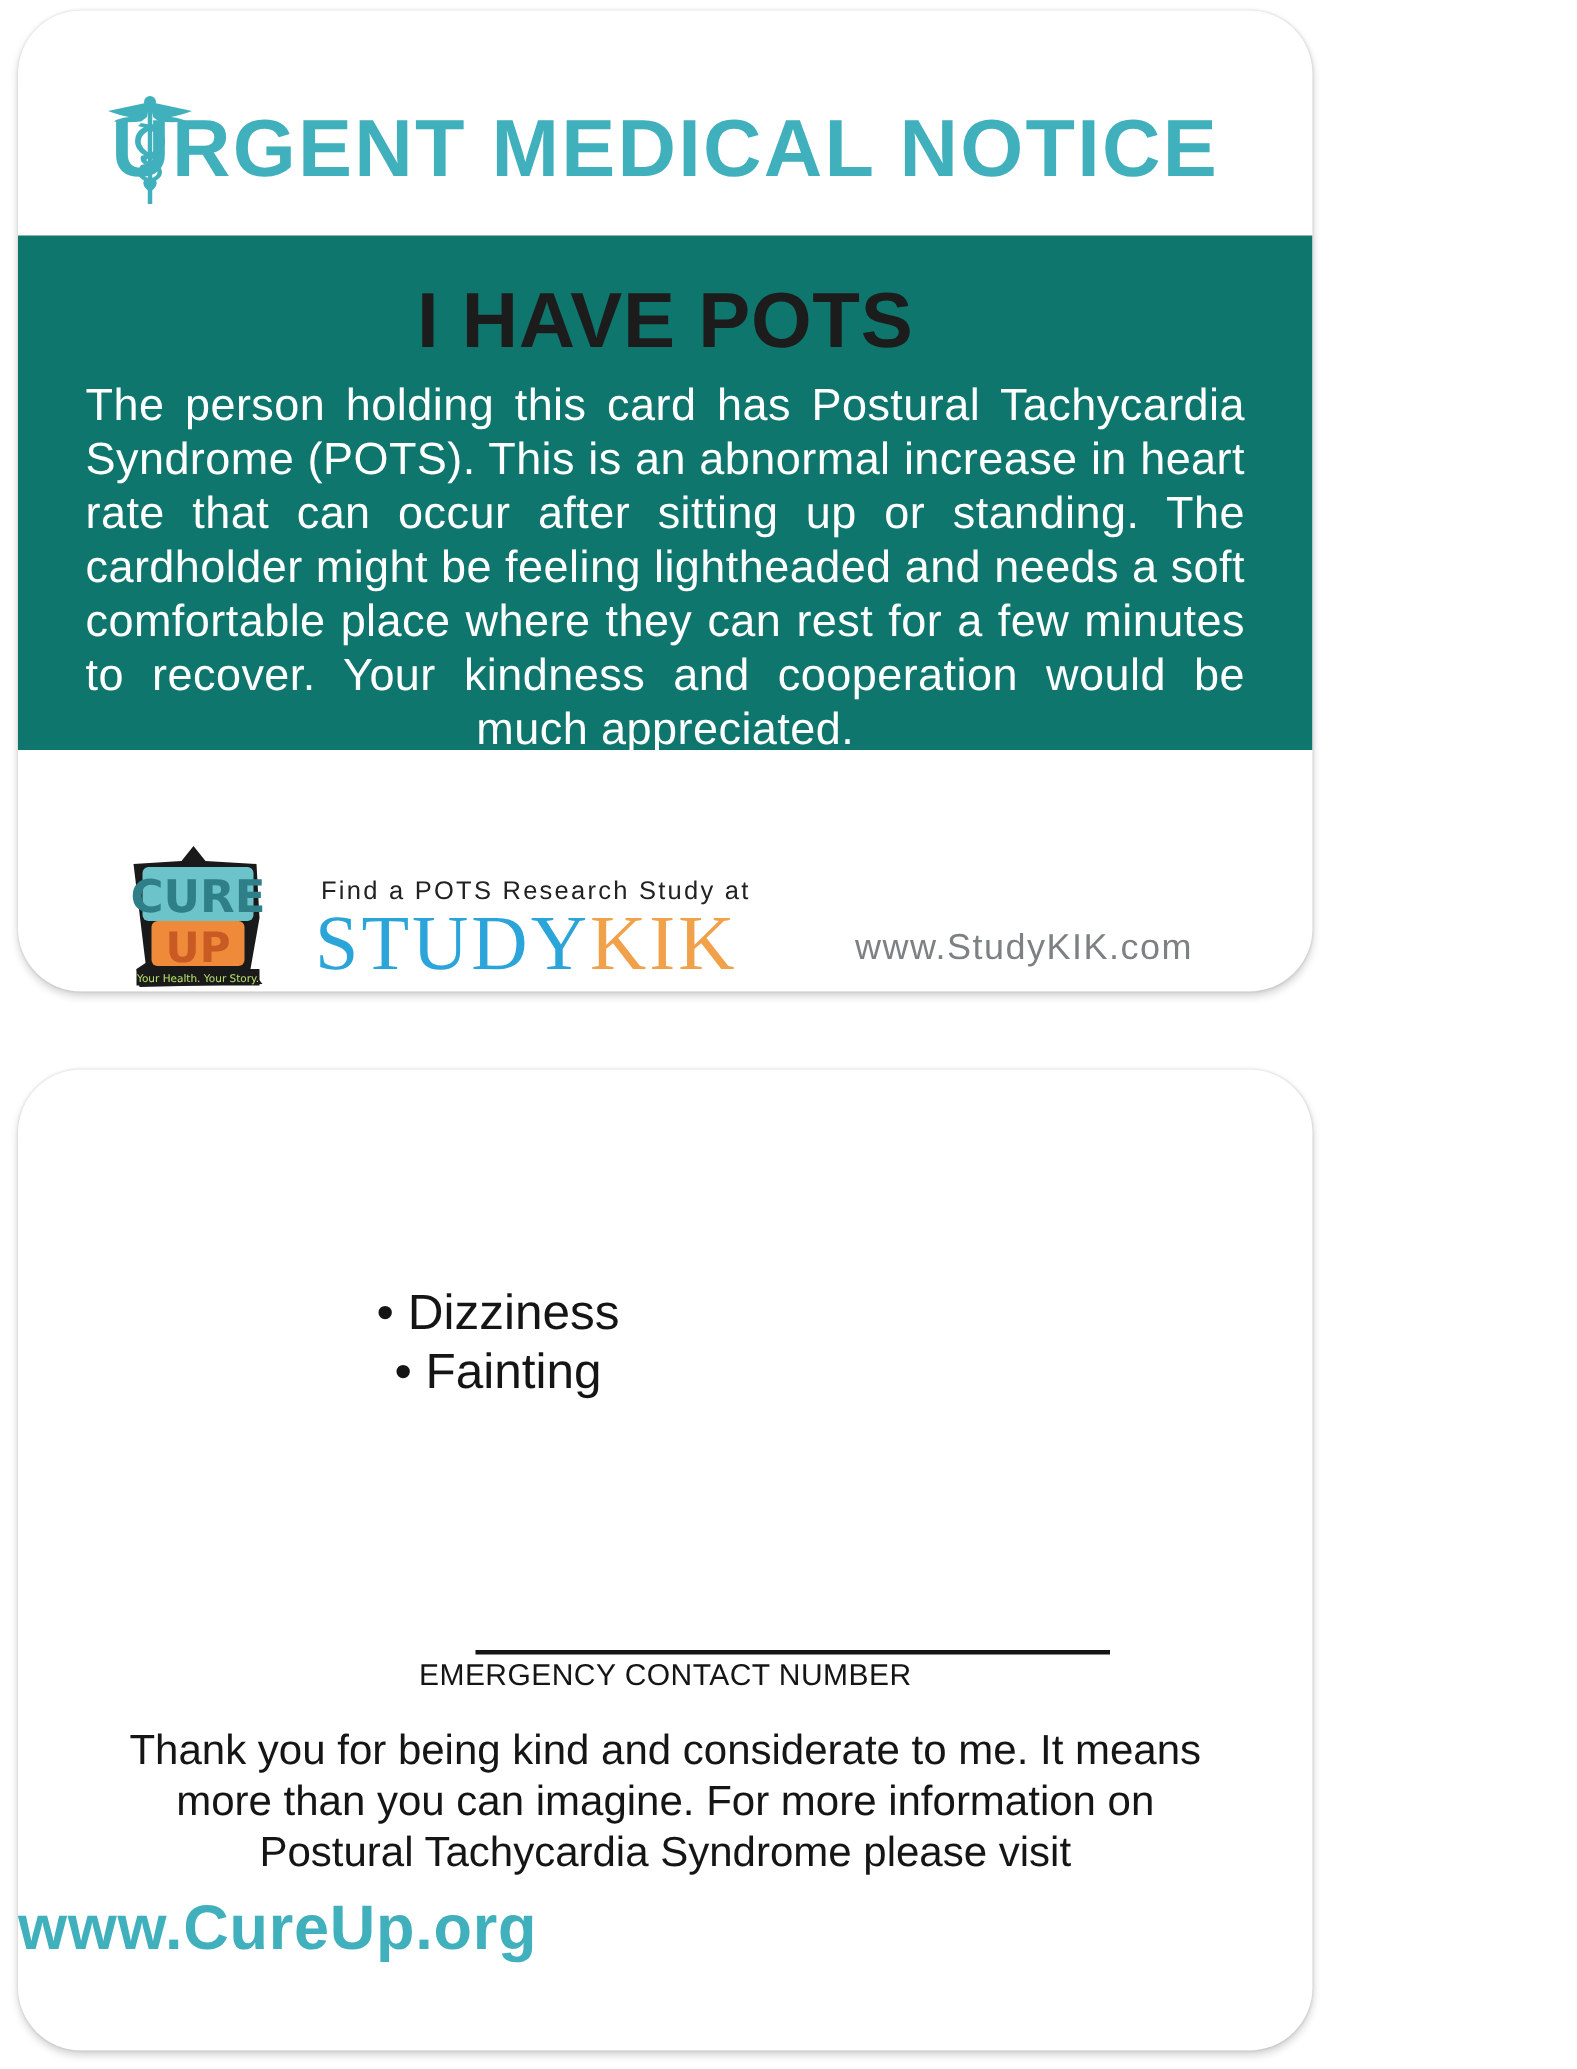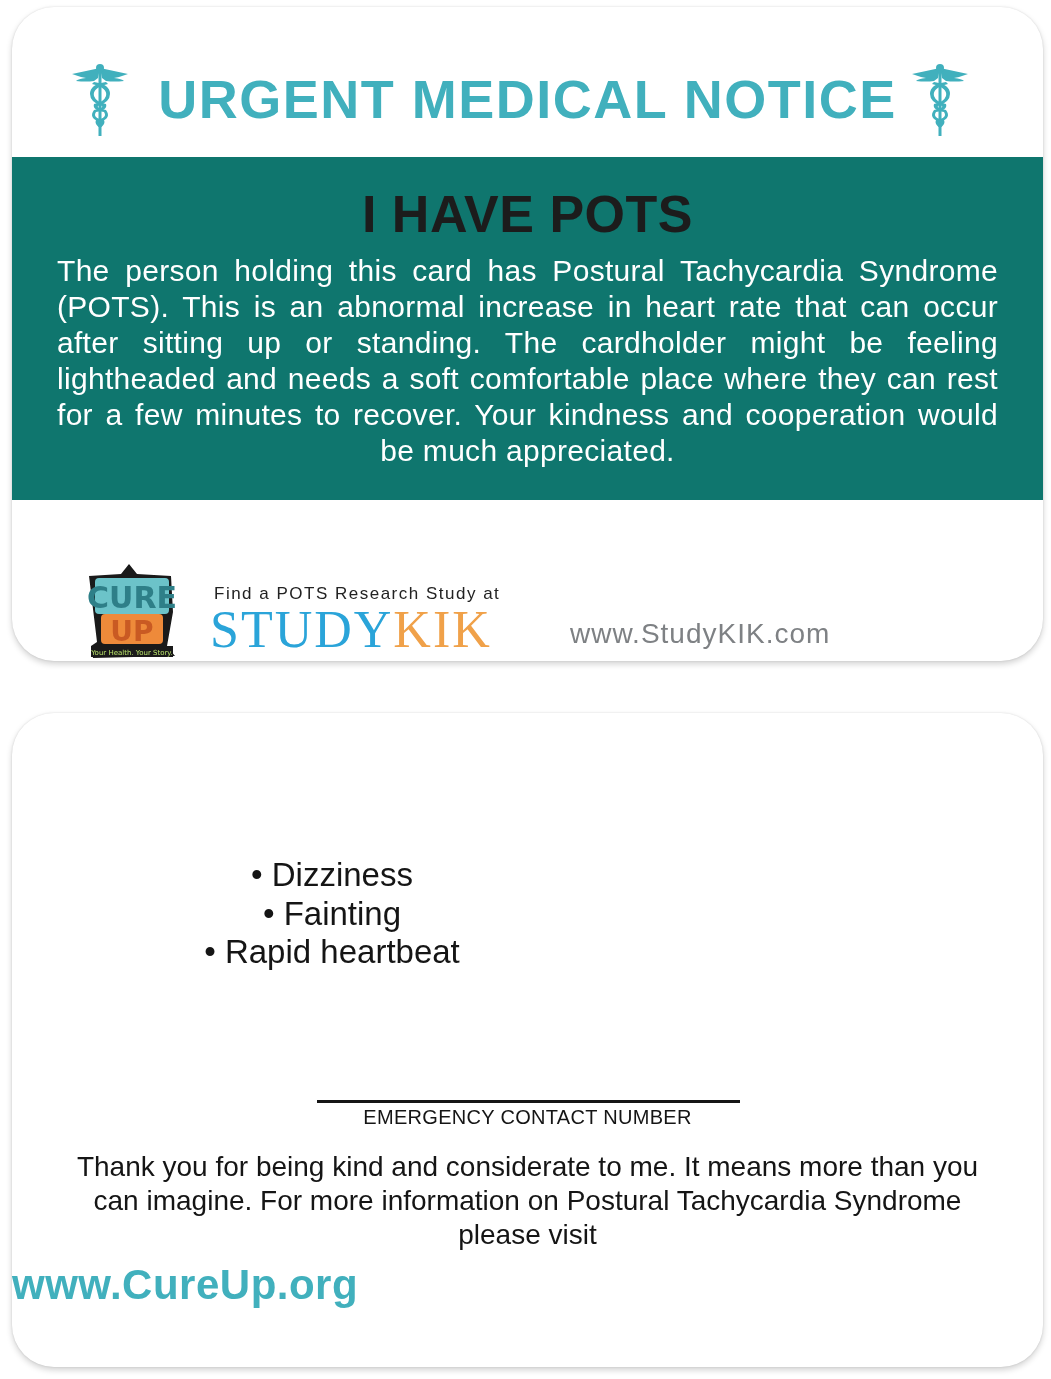--- a/index.html
+++ b/index.html
@@ -1,23 +1,24 @@
 <!DOCTYPE html>
 <html><head>
   <meta charset="utf-8">
   <style>
     html, body { margin: 0; padding: 0; }
     body {
       width: 1051px; height: 1379px; background: #ffffff; position: relative; overflow: hidden;
       font-family: "Liberation Sans", "DejaVu Sans", sans-serif;
     }
     .card {
-      position: absolute; left: 12px; width: 1031px; background: #ffffff;
+      position: absolute; left: 12px; width: 820px; background: #ffffff;
       border-radius: 42px; overflow: hidden;
       box-shadow: 0 3px 6px rgba(0,0,0,0.18), 0 0 2px rgba(0,0,0,0.12);
+      padding-left: 43px;
     }
     #card-front { top: 7px; height: 654px; }
     #card-back { top: 713px; height: 654px; }
 
     
     .header {
       position: absolute; top: 0; left: 0; right: 0; height: 150px;
       display: flex; align-items: center; justify-content: center;
     }
     .caduceus { position: absolute; top: 55px; width: 60px; height: 76px; }
@@ -45,21 +46,21 @@
     .find-text {
       position: absolute; left: 202px; top: 38px; font-size: 17px; letter-spacing: 1.5px; color: #222;
     }
     .studykik {
       position: absolute; left: 198px; top: 56px; font-size: 52px; letter-spacing: 2px; line-height: 56px;
       font-weight: 400; font-family: Liberation Serif, serif;
     }
     .studykik .study { color: #2aa4d9; }
     .studykik .kik { color: #f0a149; }
     .studykik-url {
-      position: absolute; left: 558px; top: 72px; font-size: 28px; color: #7e8184; letter-spacing: 1px;
+      position: absolute; left: 558px; top: 72px; font-size: 24px; color: #7e8184; letter-spacing: 1px;
     }
 
     
     .symptoms-title {
       position: absolute; top: 56px; left: 0; right: 0; text-align: center;
       color: #41b0bd; font-weight: 700; font-size: 32px; line-height: 39px; letter-spacing: 0.5px;
     }
     .symptom-col {
       position: absolute; top: 143px; width: 460px; text-align: center;
       font-size: 33px; line-height: 38.5px; color: #151515;
@@ -132,21 +133,20 @@
     </div>
     <div class="studykik-url">www.StudyKIK.com</div>
   </div>
 </div>
 
 <div class="card" id="card-back">
 
   <div class="symptom-col left">
     <div>Dizziness</div>
     <div>Fainting</div>
-    <div>Rapid heartbeat</div>
   </div>
 
   <div class="contact-line"></div>
   <div class="contact-label">EMERGENCY CONTACT NUMBER</div>
 
   <div class="thanks-text">Thank you for being kind and considerate to me. It means more than you can imagine. For more information on Postural Tachycardia Syndrome please visit</div>
   <div class="cureup-url">www.CureUp.org</div>
 </div>
 
 </body></html>

